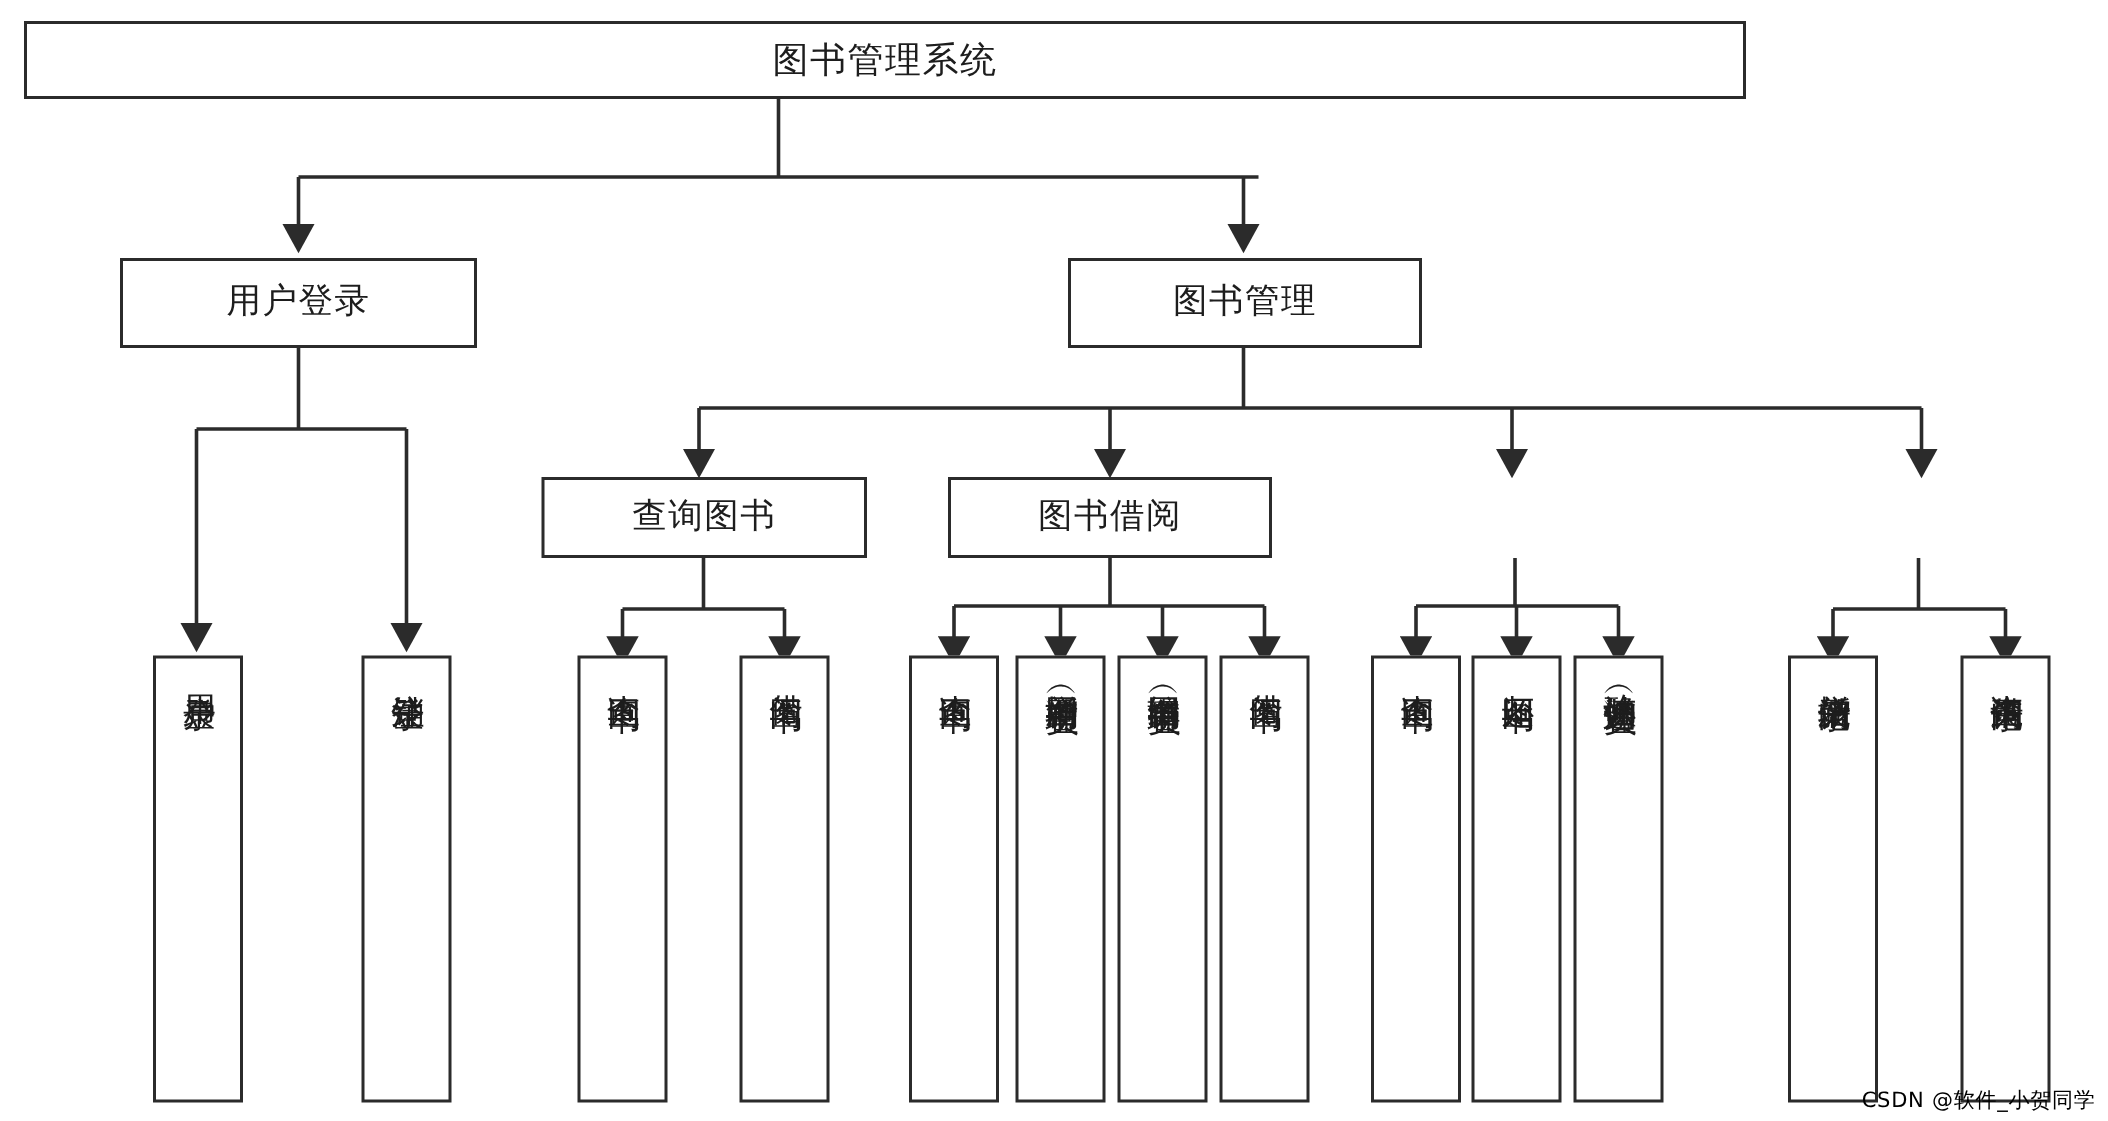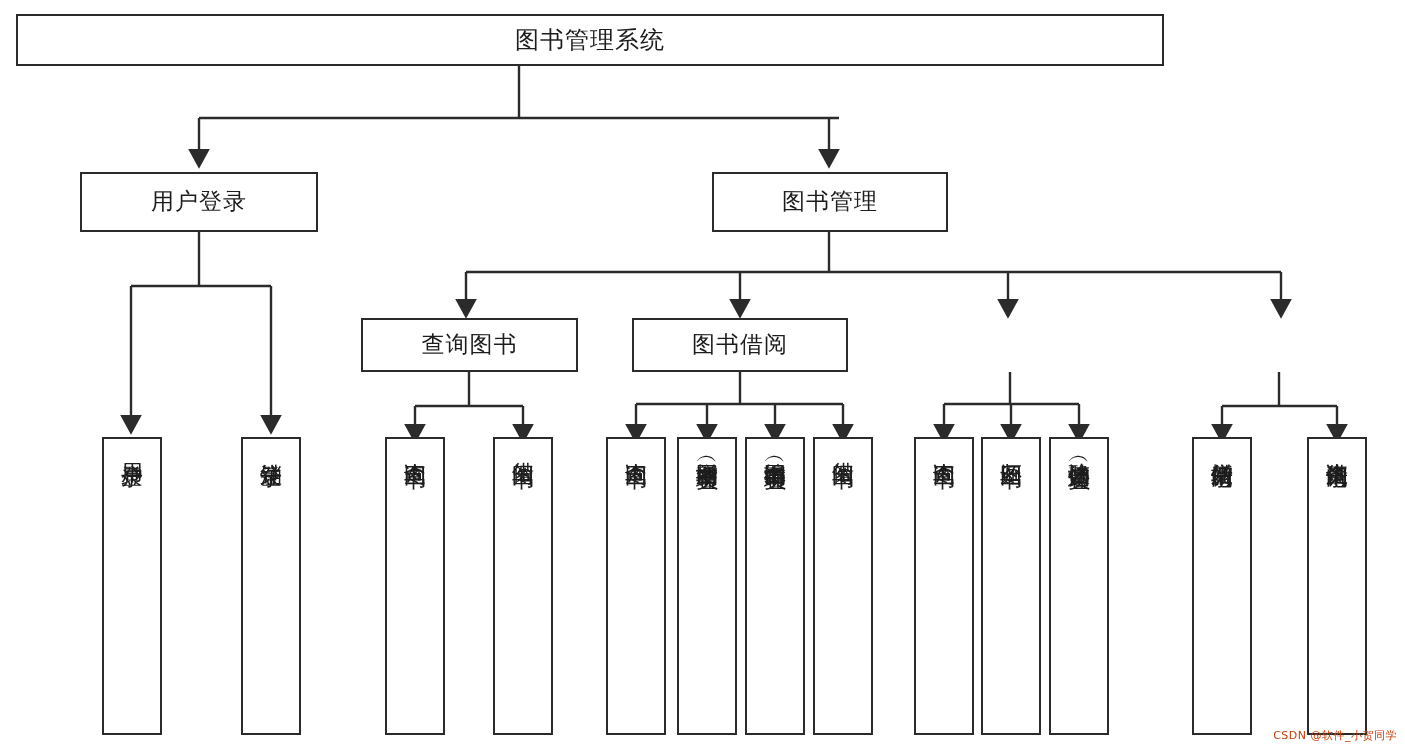--- a/index.html
+++ b/index.html
@@ -59,22 +59,22 @@
     white-space: nowrap;
     color: #1d1d1d;
   }
   .node.vert.tall .vlabel {
     letter-spacing: 1px;
   }
   .watermark {
     position: absolute;
     right: 8px;
     bottom: 4px;
-    font-size: 11px;
-    color: #c2410c;
+    font-size: 14px;
+    color: #000000;
     letter-spacing: 0.5px;
     white-space: nowrap;
     font-family: "DejaVu Sans", "Liberation Sans", sans-serif;
   }
 </style>
 </head>
 <body>
 
 <div id="canvas">
 

